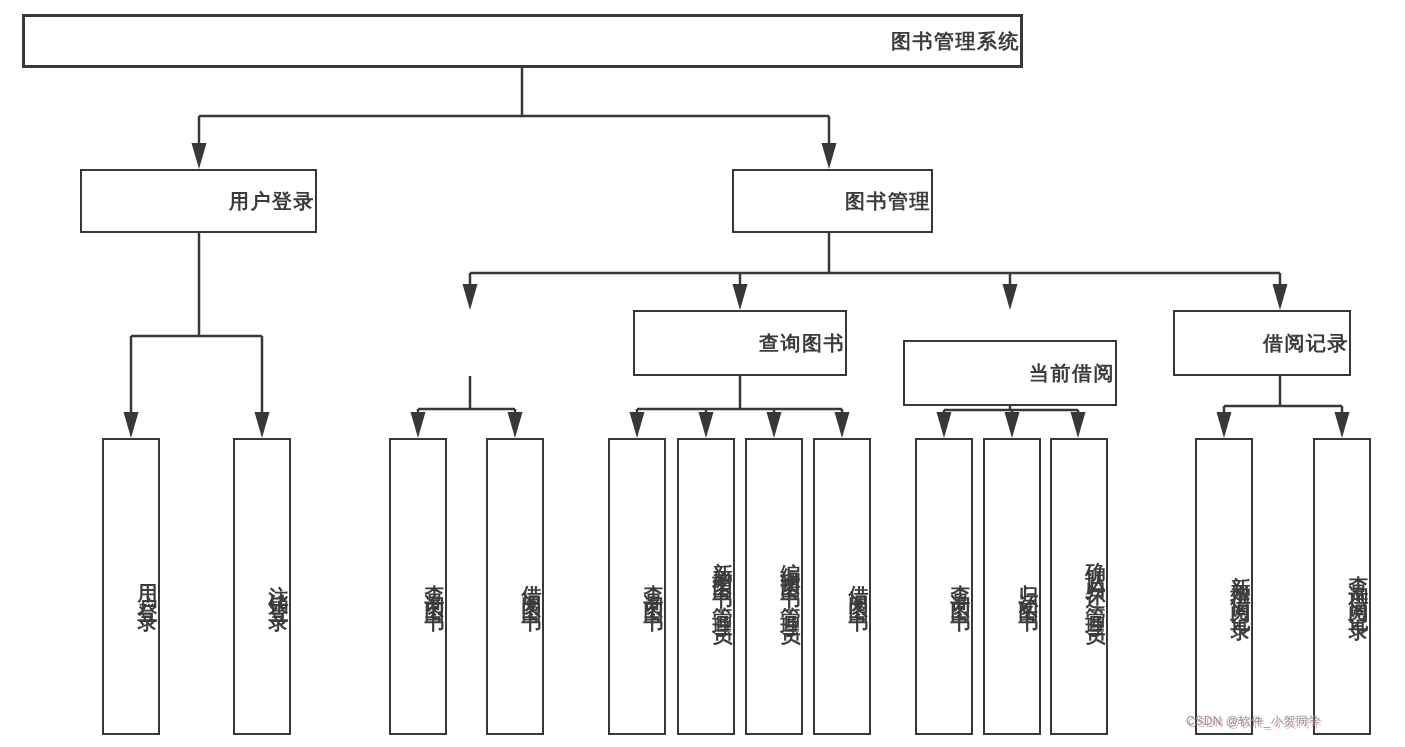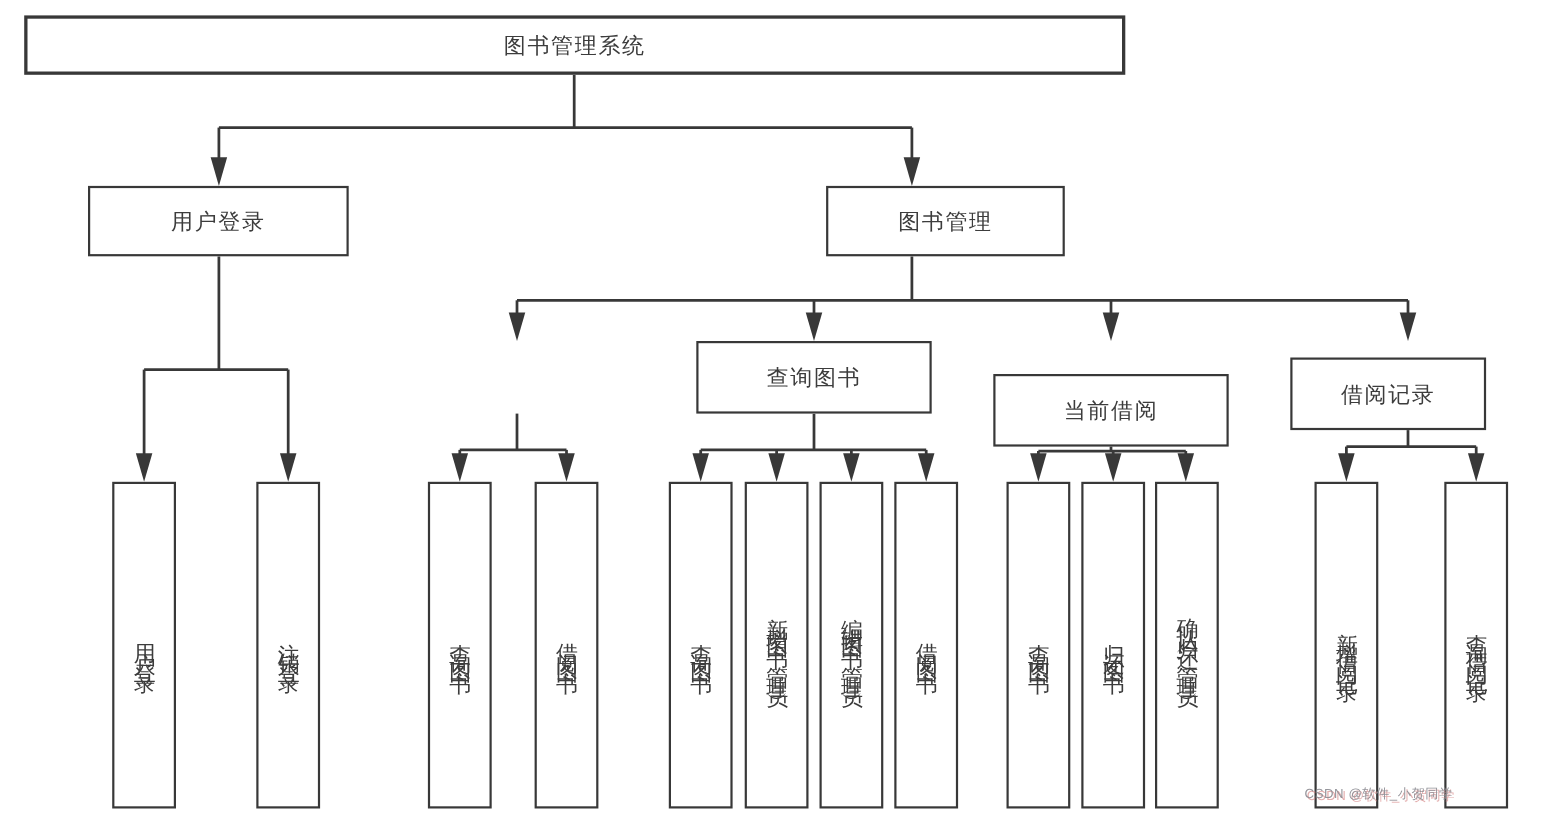--- a/index.html
+++ b/index.html
@@ -18,21 +18,22 @@
     width: 100%;
     height: 100%;
   }
   .box {
     position: absolute;
     background: #ffffff;
     border: 2.5px solid #383838;
     box-sizing: border-box;
     display: flex;
     align-items: center;
-    justify-content: center;
+    justify-content: flex-end;
+    font-weight: bold;
   }
   .box.root { border-width: 3px; }
   .h-label {
     font-size: 20px;
     letter-spacing: 1.5px;
     color: #3c3c3c;
     white-space: nowrap;
   }
   .v-label {
     writing-mode: vertical-rl;
@@ -126,31 +127,31 @@
     </g>
   </svg>
 
   <div class="box root" style="left:22px; top:14px; width:1001px; height:54px;">
     <span class="h-label">图书管理系统</span>
   </div>
 
   <div class="box" style="left:80px; top:169px; width:237px; height:64px;">
     <span class="h-label">用户登录</span>
   </div>
-  <div class="box" style="left:751px; top:169px; width:217px; height:64px;">
+  <div class="box" style="left:732px; top:169px; width:201px; height:64px;">
     <span class="h-label">图书管理</span>
   </div>
 
   <div class="box" style="left:633px; top:310px; width:214px; height:66px;">
     <span class="h-label">查询图书</span>
   </div>
   <div class="box" style="left:903px; top:310px; width:214px; height:66px;margin-top:30px;">
     <span class="h-label">当前借阅</span>
   </div>
-  <div class="box" style="left:1173px; top:310px; width:178px; height:66px;margin-top:15px;">
+  <div class="box" style="left:1173px; top:310px; width:178px; height:66px;">
     <span class="h-label">借阅记录</span>
   </div>
 
   <div class="box" style="left:102px; top:438px; width:58px; height:297px;">
     <span class="v-label">用户登录</span>
   </div>
   <div class="box" style="left:233px; top:438px; width:58px; height:297px;">
     <span class="v-label">注销登录</span>
   </div>
 

